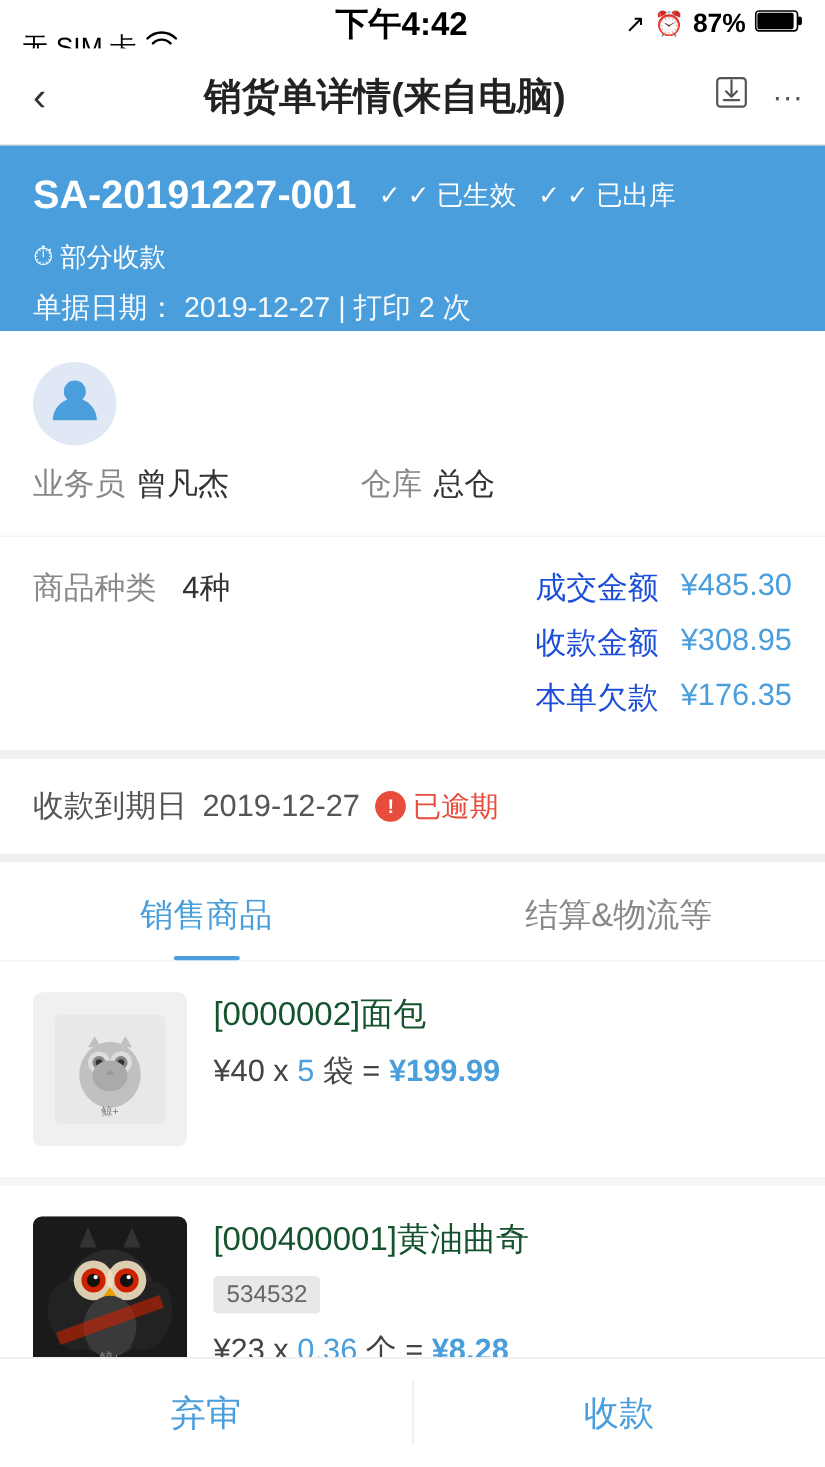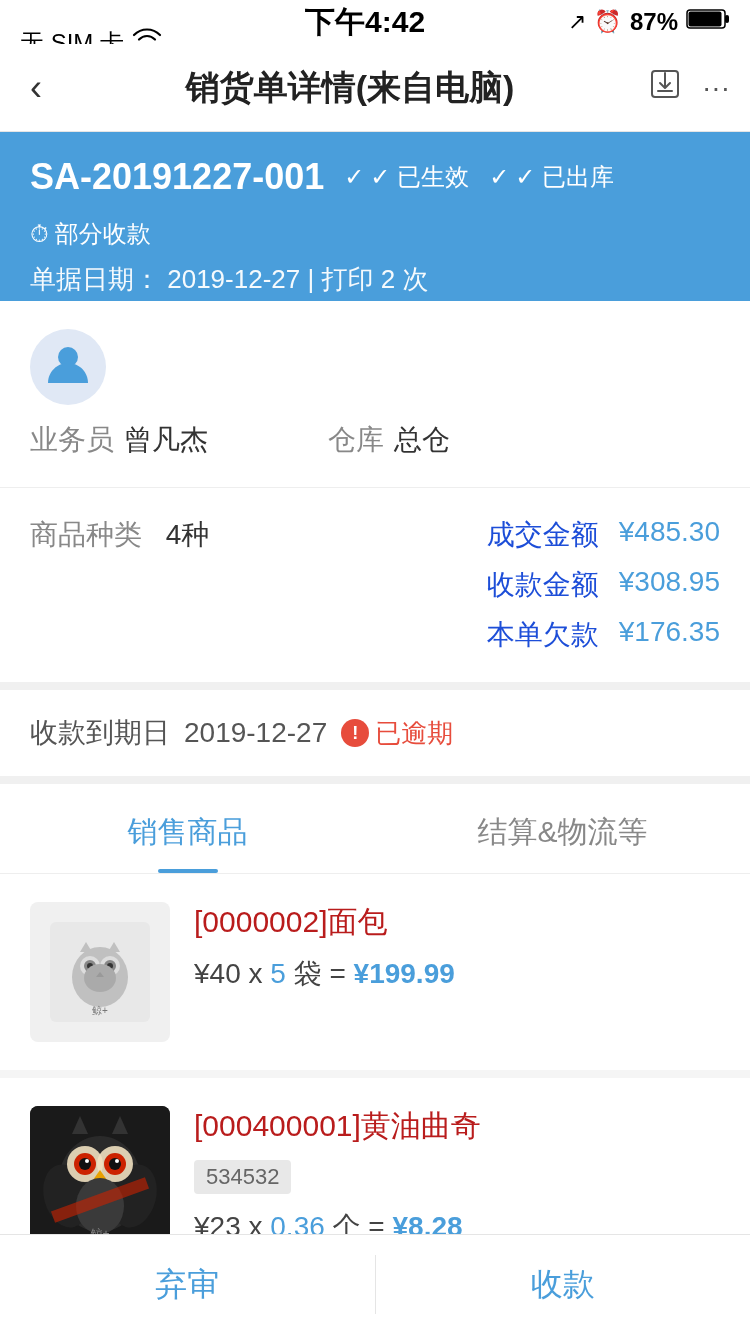--- a/index.html
+++ b/index.html
@@ -266,21 +266,21 @@
       height: 100%;
       display: flex;
       align-items: center;
       justify-content: center;
     }
     .product-info {
       flex: 1;
     }
     .product-name {
       font-size: 30px;
-      color: #b91c1c;
+      color: #14532d;
       font-weight: 500;
       margin-bottom: 12px;
     }
     .product-sku {
       display: inline-block;
       background: #e8e8e8;
       color: #666;
       font-size: 22px;
       padding: 4px 12px;
       border-radius: 4px;

